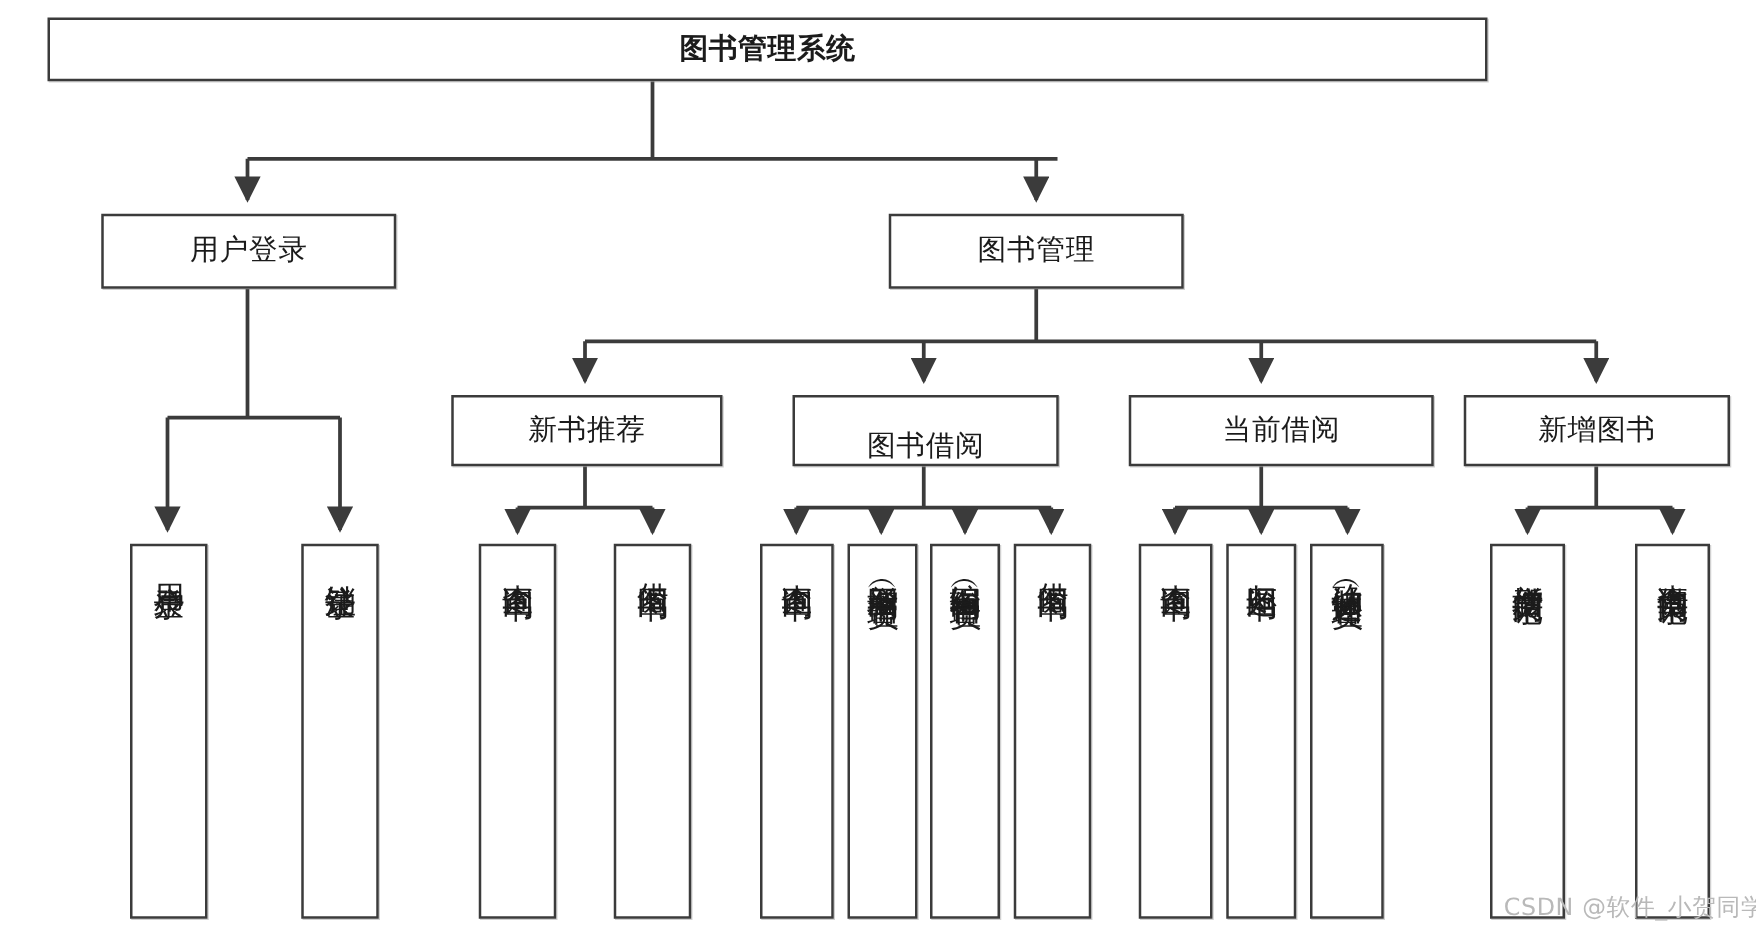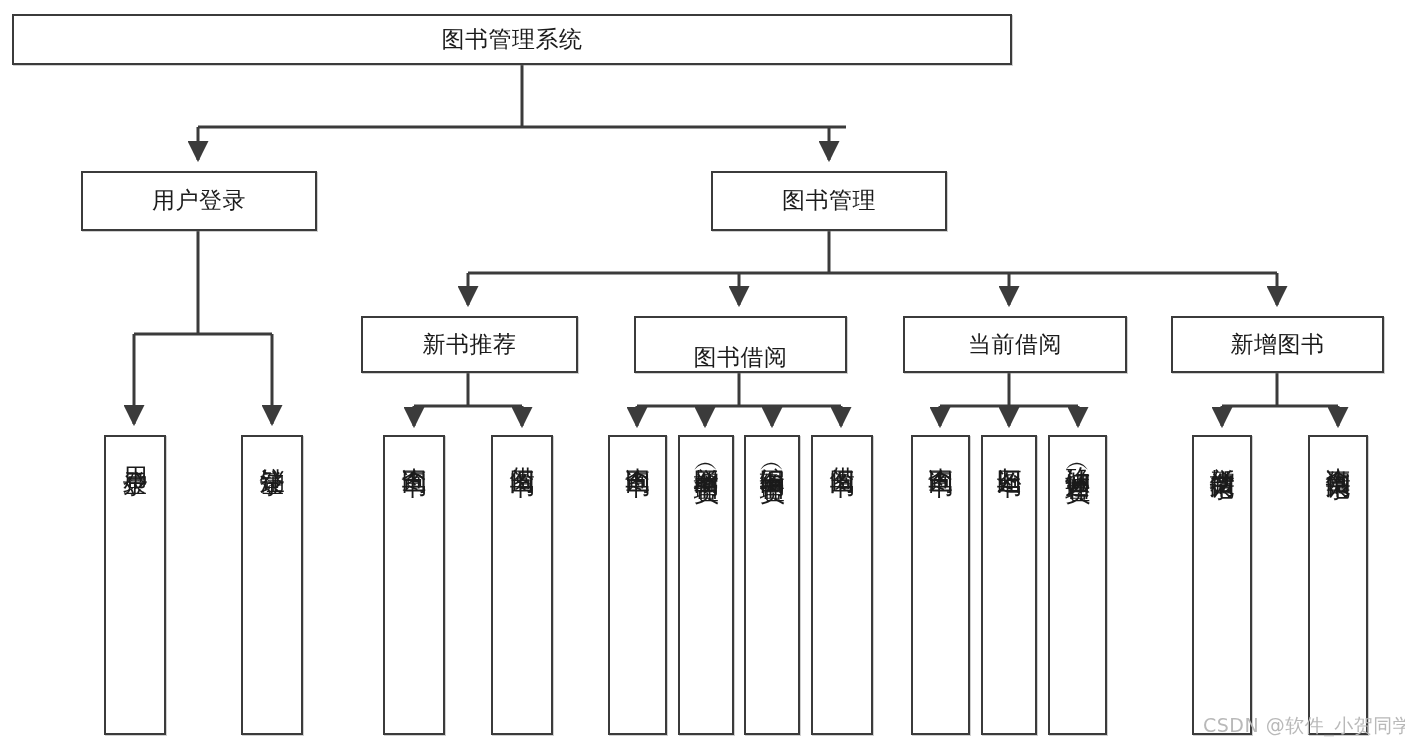--- a/index.html
+++ b/index.html
@@ -125,38 +125,38 @@
       <path d="M 1009 406 L 1009 426" marker-end="url(#arrow)"></path>
       <path d="M 1078 406 L 1078 426" marker-end="url(#arrow)"></path>
 
       <path d="M 1277 373 L 1277 406"></path>
       <path d="M 1222 406 L 1338 406"></path>
       <path d="M 1222 406 L 1222 426" marker-end="url(#arrow)"></path>
       <path d="M 1338 406 L 1338 426" marker-end="url(#arrow)"></path>
     </g>
   </svg>
 
-  <div class="node root horizontal" style="left:12px; top:14px; width:1000px; height:51px;">
+  <div class="node root horizontal" style="left:38px; top:14px; width:1152px; height:51px;font-weight:bold;">
     <span class="label">图书管理系统</span>
   </div>
 
   <div class="node horizontal" style="left:81px; top:171px; width:236px; height:60px;">
     <span class="label">用户登录</span>
   </div>
   <div class="node horizontal" style="left:711px; top:171px; width:236px; height:60px;">
     <span class="label">图书管理</span>
   </div>
 
   <div class="node horizontal" style="left:361px; top:316px; width:217px; height:57px;">
     <span class="label">新书推荐</span>
   </div>
   <div class="node horizontal" style="left:634px; top:316px; width:213px; height:57px;align-items:flex-end;">
     <span class="label">图书借阅</span>
   </div>
-  <div class="node horizontal" style="left:903px; top:316px; width:224px; height:57px;">
+  <div class="node horizontal" style="left:903px; top:316px; width:244px; height:57px;">
     <span class="label">当前借阅</span>
   </div>
   <div class="node horizontal" style="left:1171px; top:316px; width:213px; height:57px;">
     <span class="label">新增图书</span>
   </div>
 
   <div class="node vertical" style="left:104px; top:435px; width:62px; height:300px;">
     <span class="label">用户登录</span>
   </div>
   <div class="node vertical" style="left:241px; top:435px; width:62px; height:300px;">

